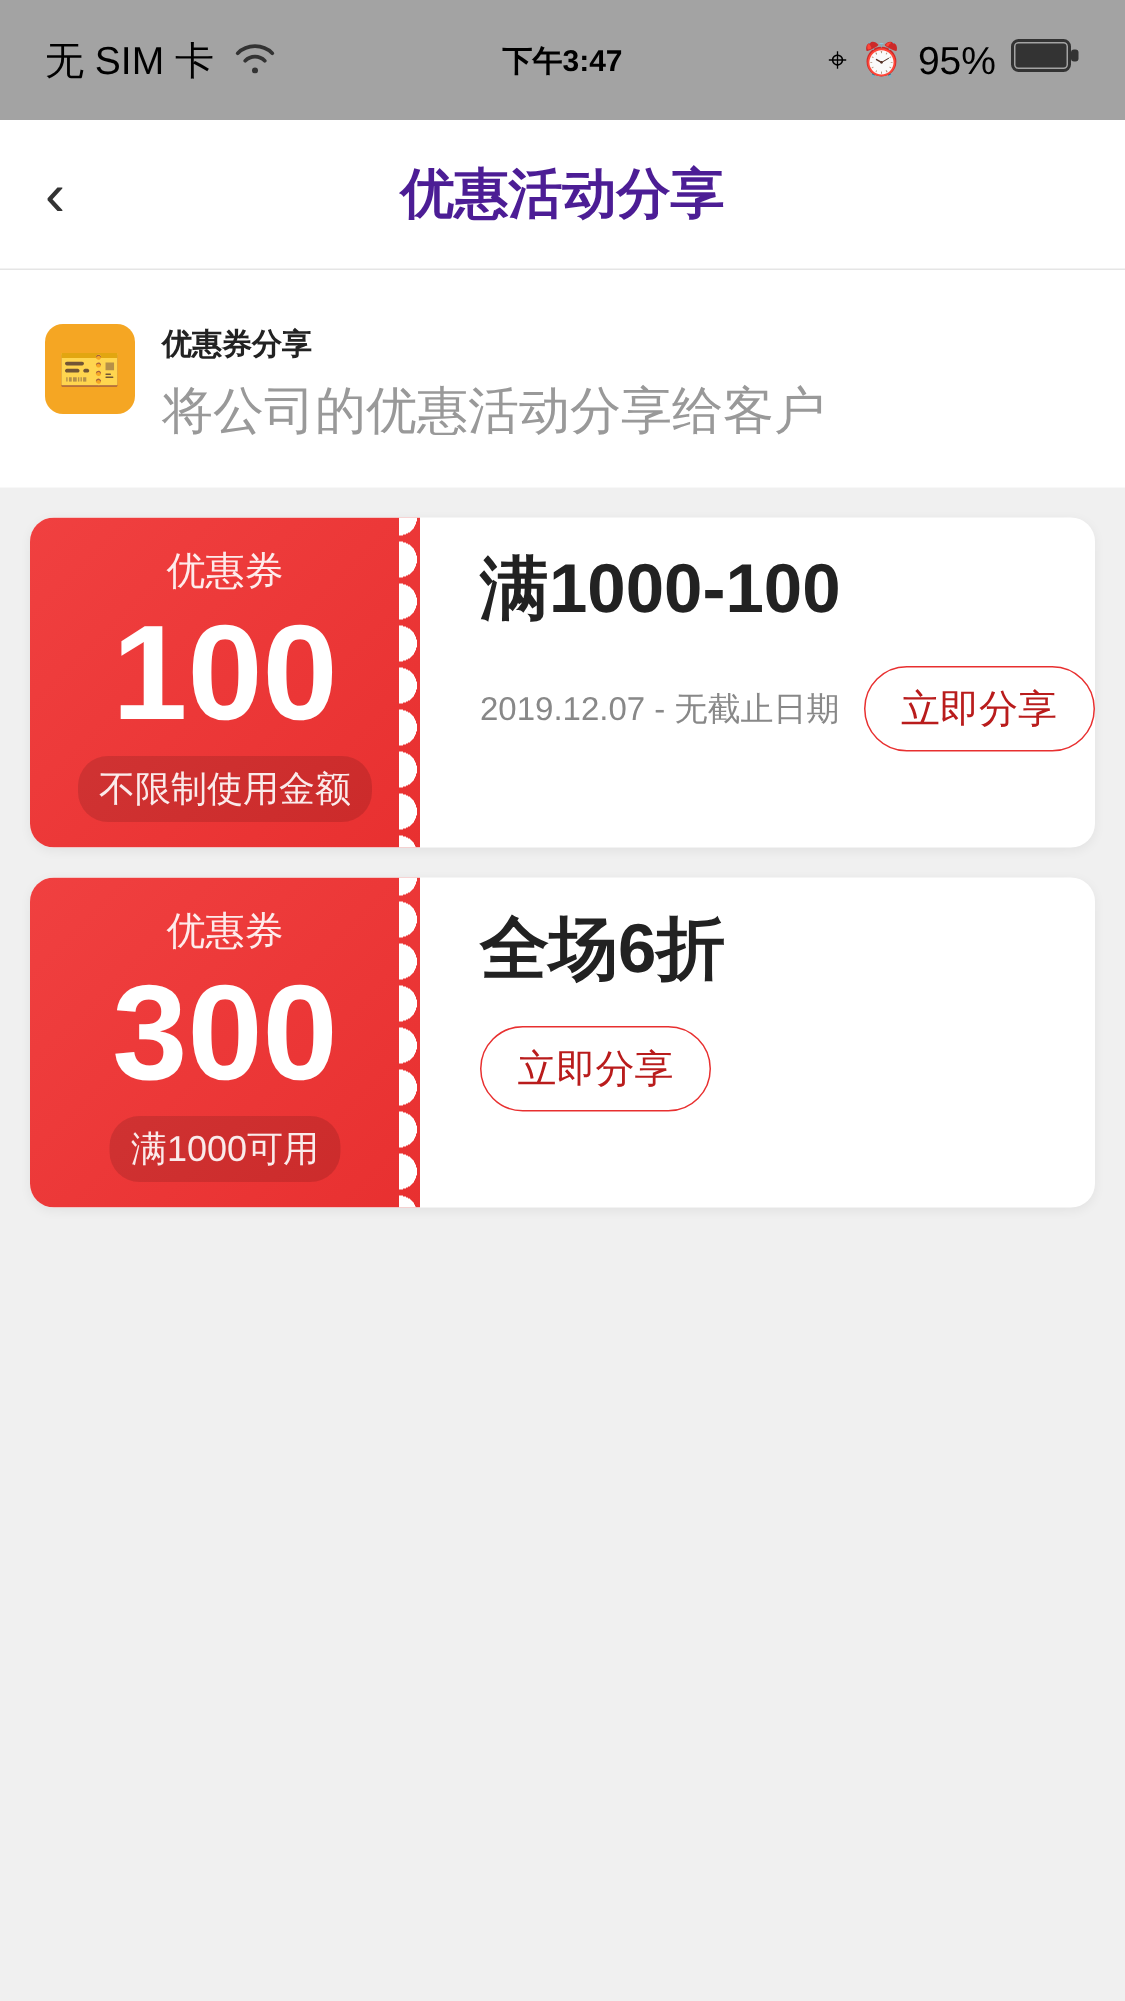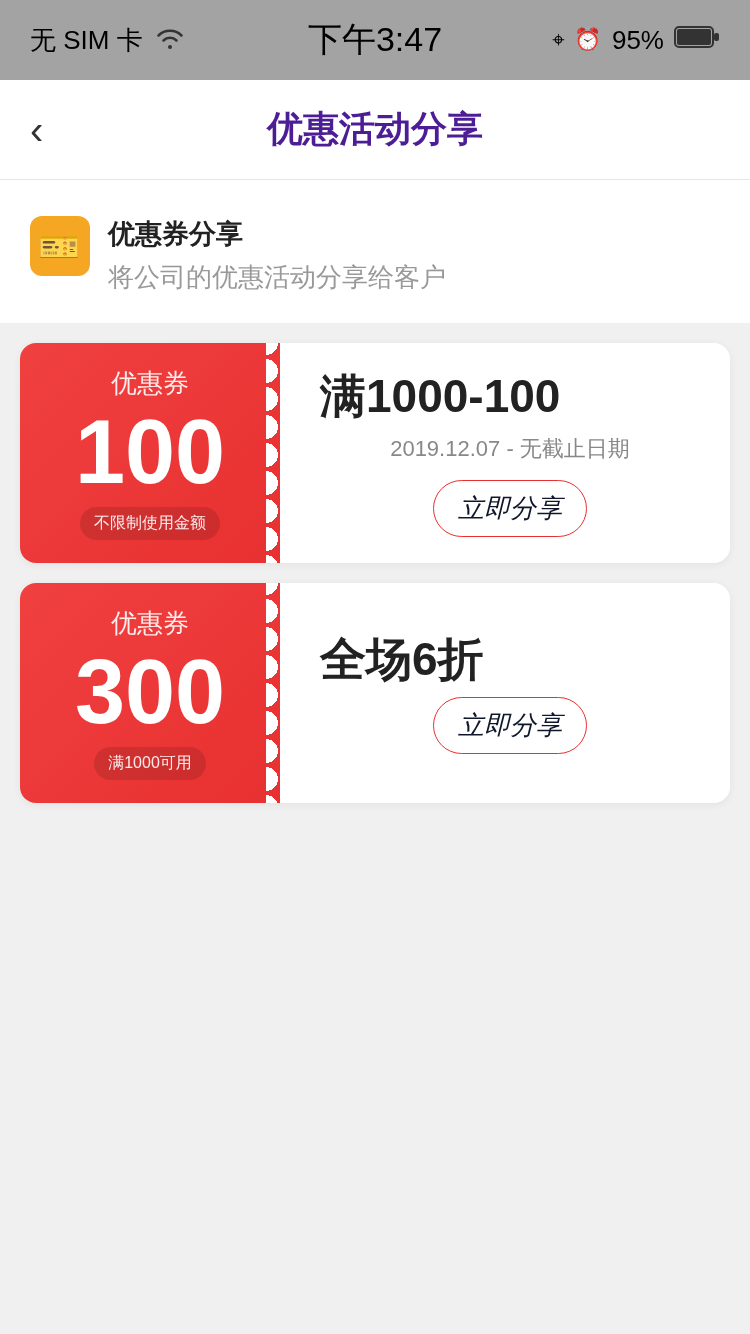--- a/index.html
+++ b/index.html
@@ -24,22 +24,22 @@
       font-size: 28px;
       font-weight: 500;
     }
     .status-left {
       display: flex;
       align-items: center;
       gap: 12px;
       font-size: 26px;
     }
     .status-center {
-      font-size: 34px;
-      font-weight: 400;
+      font-size: 20px;
+      font-weight: 700;
       position: absolute;
       left: 50%;
       transform: translateX(-50%);
     }
     .status-right {
       display: flex;
       align-items: center;
       gap: 10px;
       font-size: 26px;
     }
@@ -84,27 +84,27 @@
       background: #f5a623;
       border-radius: 12px;
       display: flex;
       align-items: center;
       justify-content: center;
       font-size: 34px;
       flex-shrink: 0;
     }
     .section-text {}
     .section-title {
-      font-size: 27px;
+      font-size: 20px;
       font-weight: 600;
       color: #222;
       margin-bottom: 8px;
     }
     .section-subtitle {
-      font-size: 26px;
+      font-size: 34px;
       color: #999;
     }
 
     
     .coupon-list {
       padding: 0 20px;
       display: flex;
       flex-direction: column;
       gap: 20px;
     }
@@ -153,64 +153,61 @@
       font-weight: 400;
     }
     .coupon-amount {
       font-size: 90px;
       color: #fff;
       font-weight: 700;
       line-height: 1;
       margin-bottom: 10px;
     }
     .coupon-condition {
-      font-size: 16px;
+      font-size: 24px;
       color: rgba(255,255,255,0.9);
       background: rgba(0,0,0,0.12);
       padding: 6px 14px;
       border-radius: 20px;
     }
 
     .coupon-right {
       flex: 1;
       display: flex;
       flex-direction: column;
-      justify-content: center;
       padding: 20px 30px 20px 40px;
-      gap: 9px;
+      gap: 24px;
     }
     .coupon-name {
       font-size: 46px;
       font-weight: 700;
       color: #222;
       line-height: 1.2;
     }
     .coupon-meta-row {
       display: flex;
       align-items: center;
       justify-content: space-between;
       gap: 16px;
-      flex-direction: column;
     }
     .coupon-date {
       font-size: 22px;
       color: #888;
       flex-shrink: 0;
     }
     .share-btn {
       border: 1.5px solid #e83030;
       border-radius: 30px;
       padding: 10px 24px;
       font-size: 26px;
-      color: #0f172a;
+      color: #b91c1c;
       background: transparent;
       cursor: pointer;
       white-space: nowrap;
       flex-shrink: 0;
-      font-style: italic;
     }
 
     
     .bottom-area {
       height: 600px;
       background: #f0f0f0;
     }
   </style>
 </head>
 <body>

